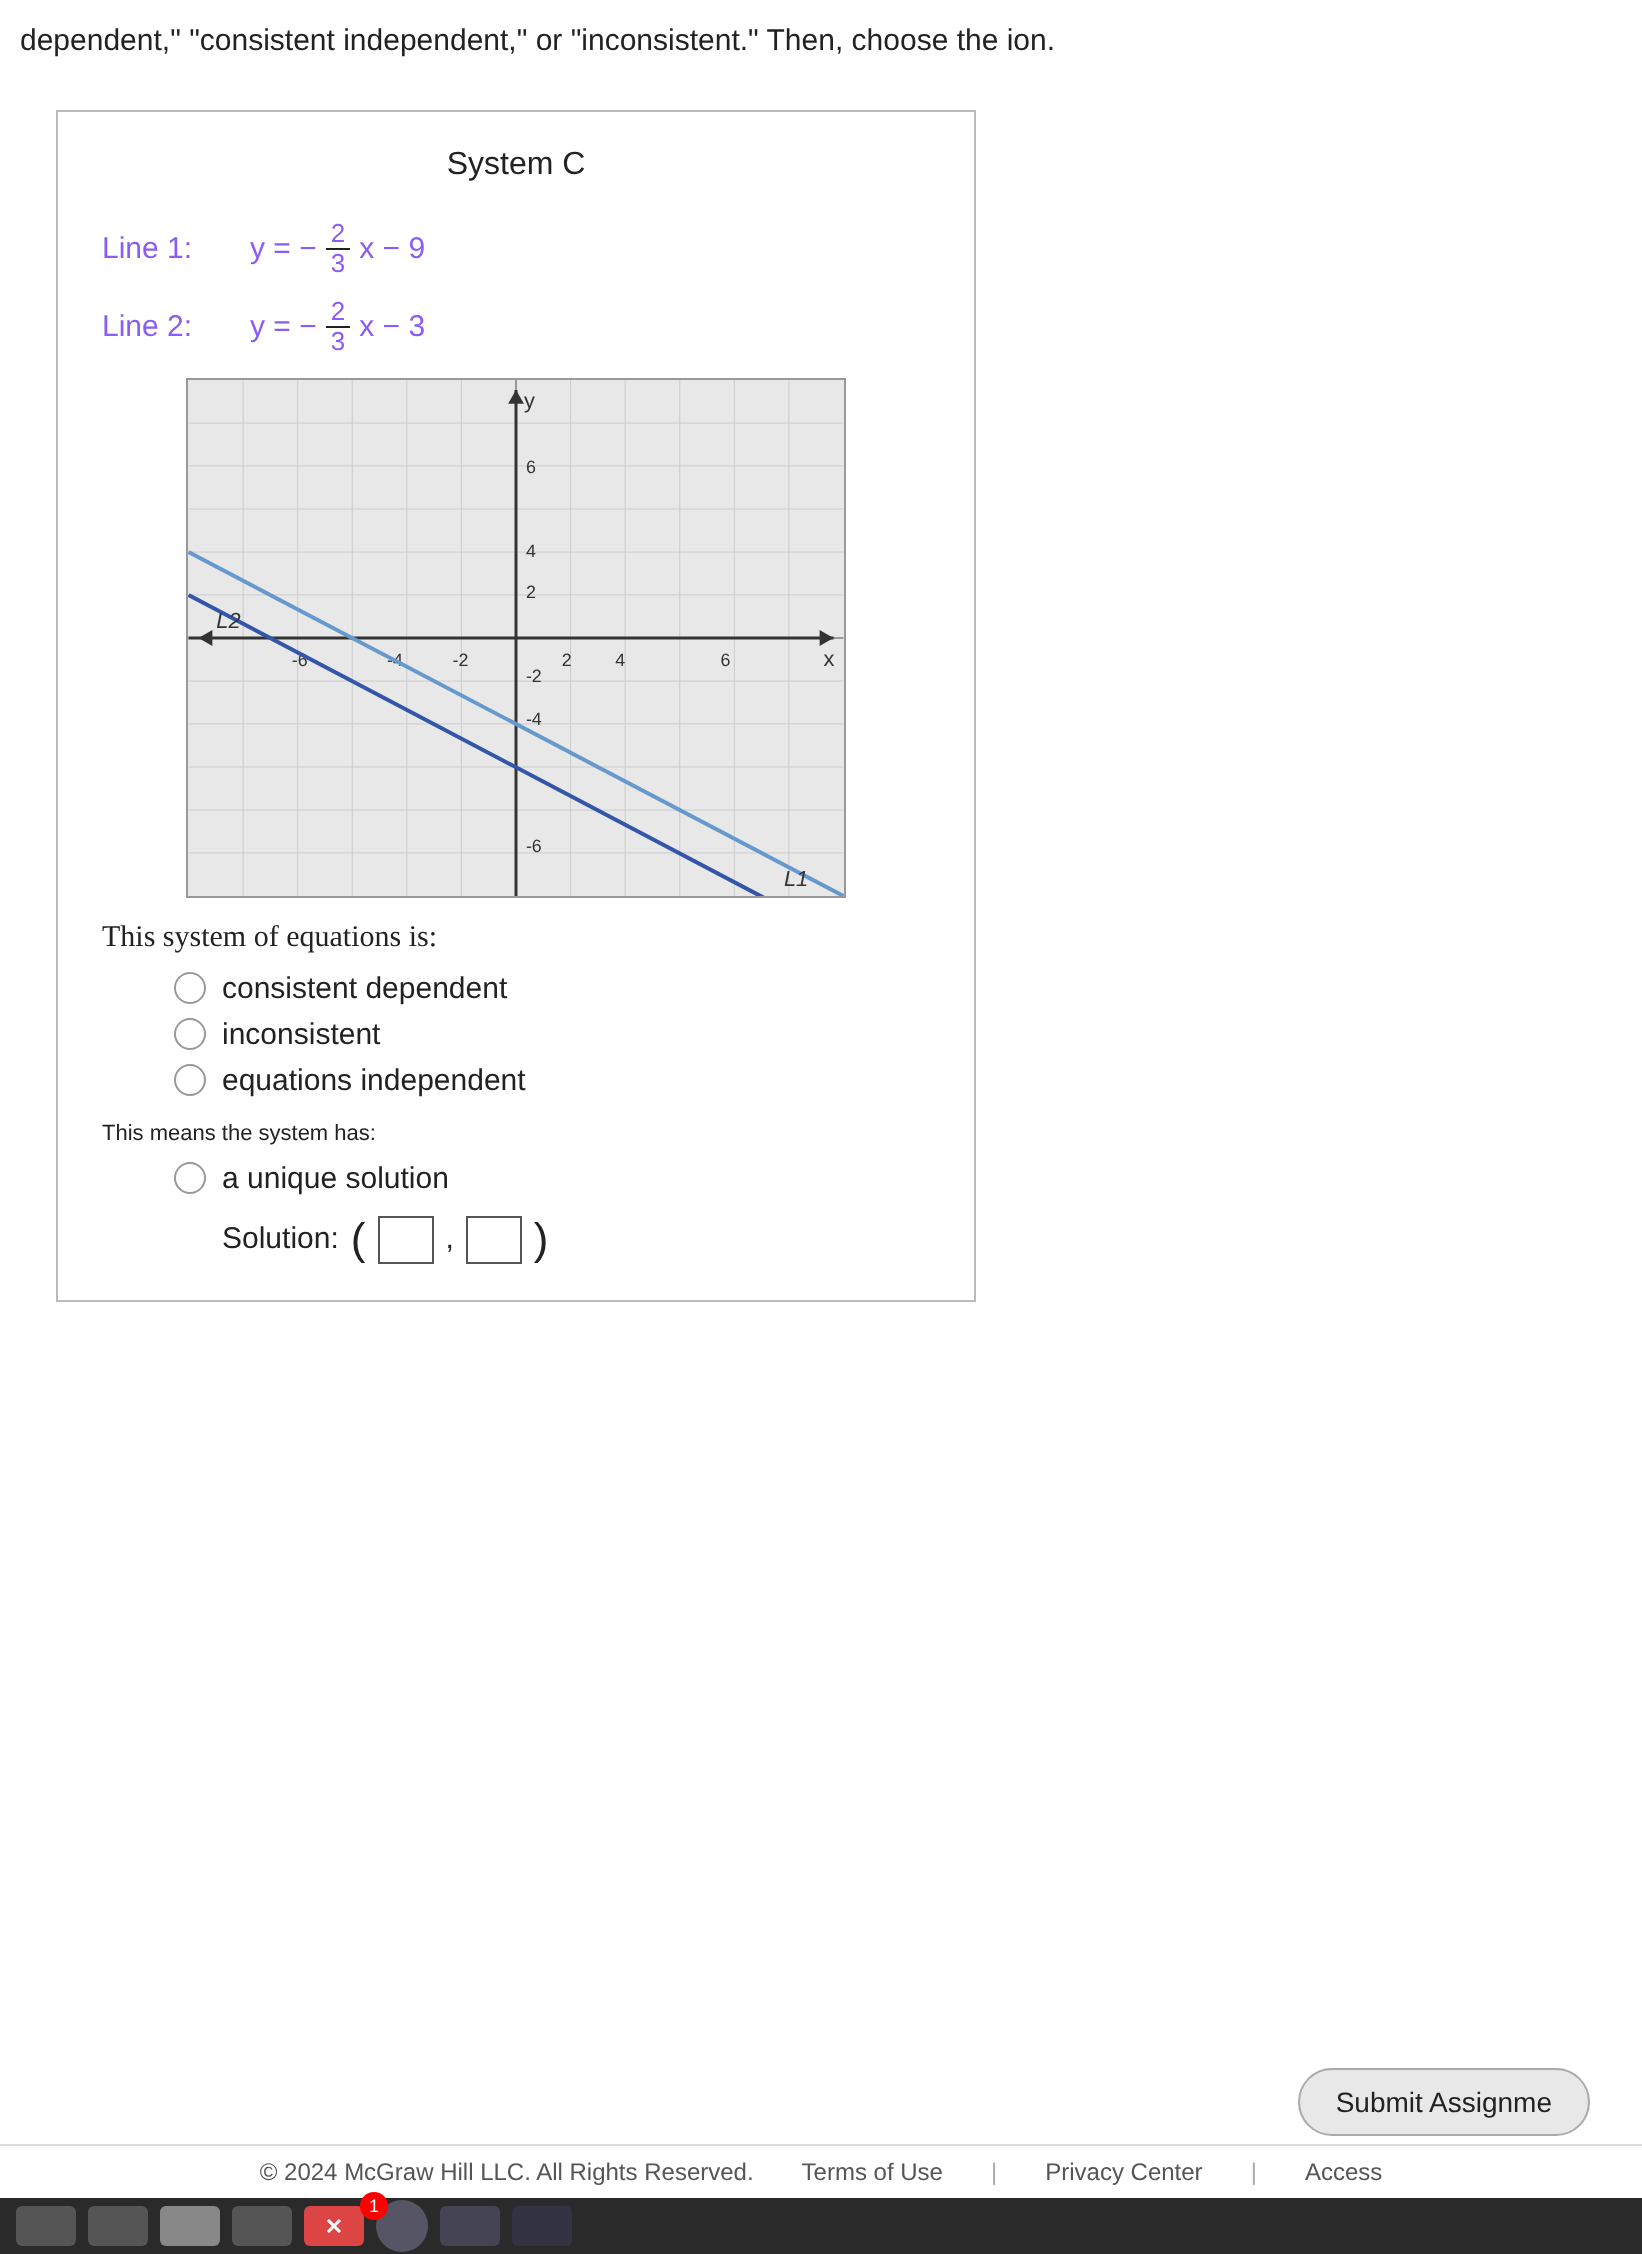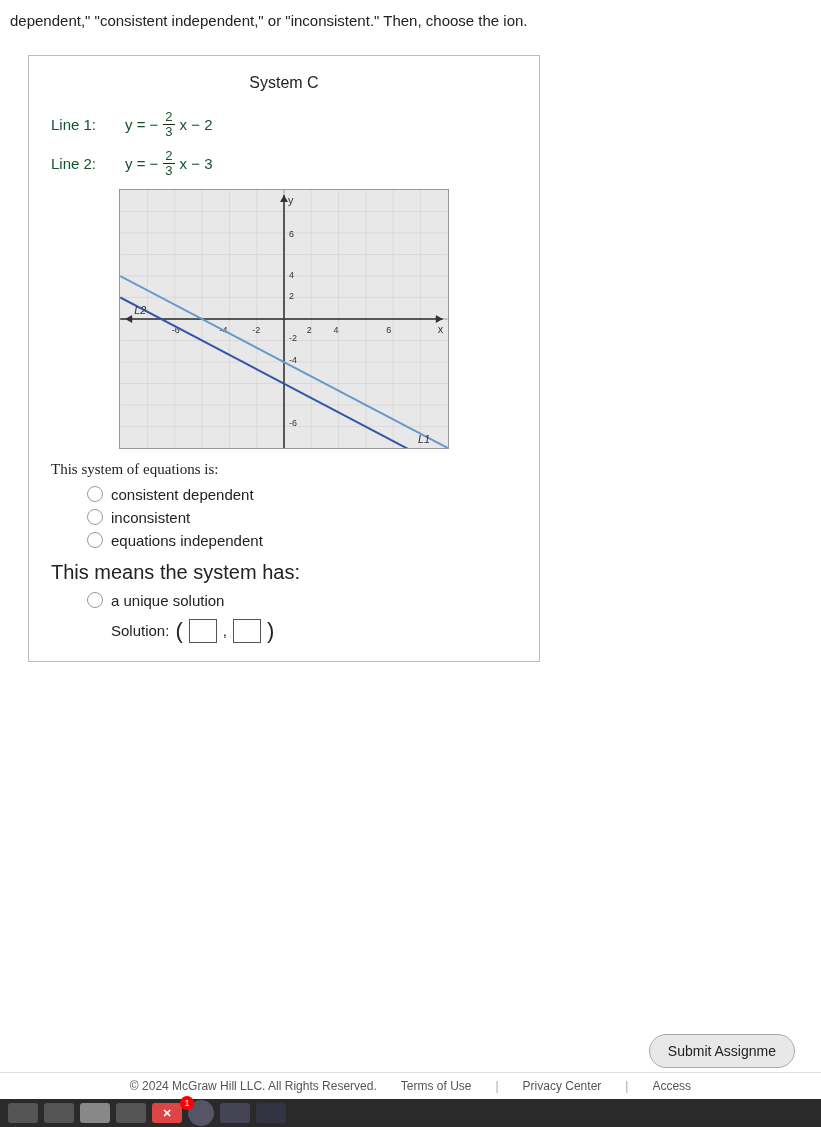--- a/index.html
+++ b/index.html
@@ -29,38 +29,38 @@
     .main-content {
       padding: 10px 18px;
       display: flex;
       flex-direction: column;
       align-items: flex-start;
     }
 
     .system-card {
       border: 1px solid #bbb;
       background: #fff;
-      width: 512px;
+      width: 460px;
       padding: 18px 22px 18px 22px;
       margin-top: 12px;
       margin-left: 10px;
     }
 
     .system-title {
       text-align: center;
       font-size: 16px;
       font-weight: normal;
       margin-bottom: 18px;
       color: #222;
     }
 
     .line-eq {
       font-size: 15px;
       margin-bottom: 10px;
-      color: #14532d;
+      color: #8b5cf6;
       display: flex;
       align-items: center;
       gap: 4px;
     }
 
     .eq-label {
       min-width: 70px;
     }
 
     .fraction {
@@ -116,21 +116,21 @@
     .radio-circle {
       width: 16px;
       height: 16px;
       border-radius: 50%;
       border: 1.5px solid #999;
       background: #fff;
       flex-shrink: 0;
     }
 
     .means-label {
-      font-size: 20px;
+      font-size: 11px;
       margin-bottom: 8px;
       color: #222;
     }
 
     .radio-group-inner {
       margin-left: 36px;
       display: flex;
       flex-direction: column;
       gap: 8px;
     }
@@ -274,21 +274,21 @@
 
       <div class="system-title">System C</div>
 
       <div class="line-eq">
         <span class="eq-label">Line 1:</span>
         <span>y = −</span>
         <span class="fraction">
           <span class="num">2</span>
           <span class="den">3</span>
         </span>
-        <span>x − 2</span>
+        <span>x − 9</span>
       </div>
 
       <div class="line-eq">
         <span class="eq-label">Line 2:</span>
         <span>y = −</span>
         <span class="fraction">
           <span class="num">2</span>
           <span class="den">3</span>
         </span>
         <span>x − 3</span>

